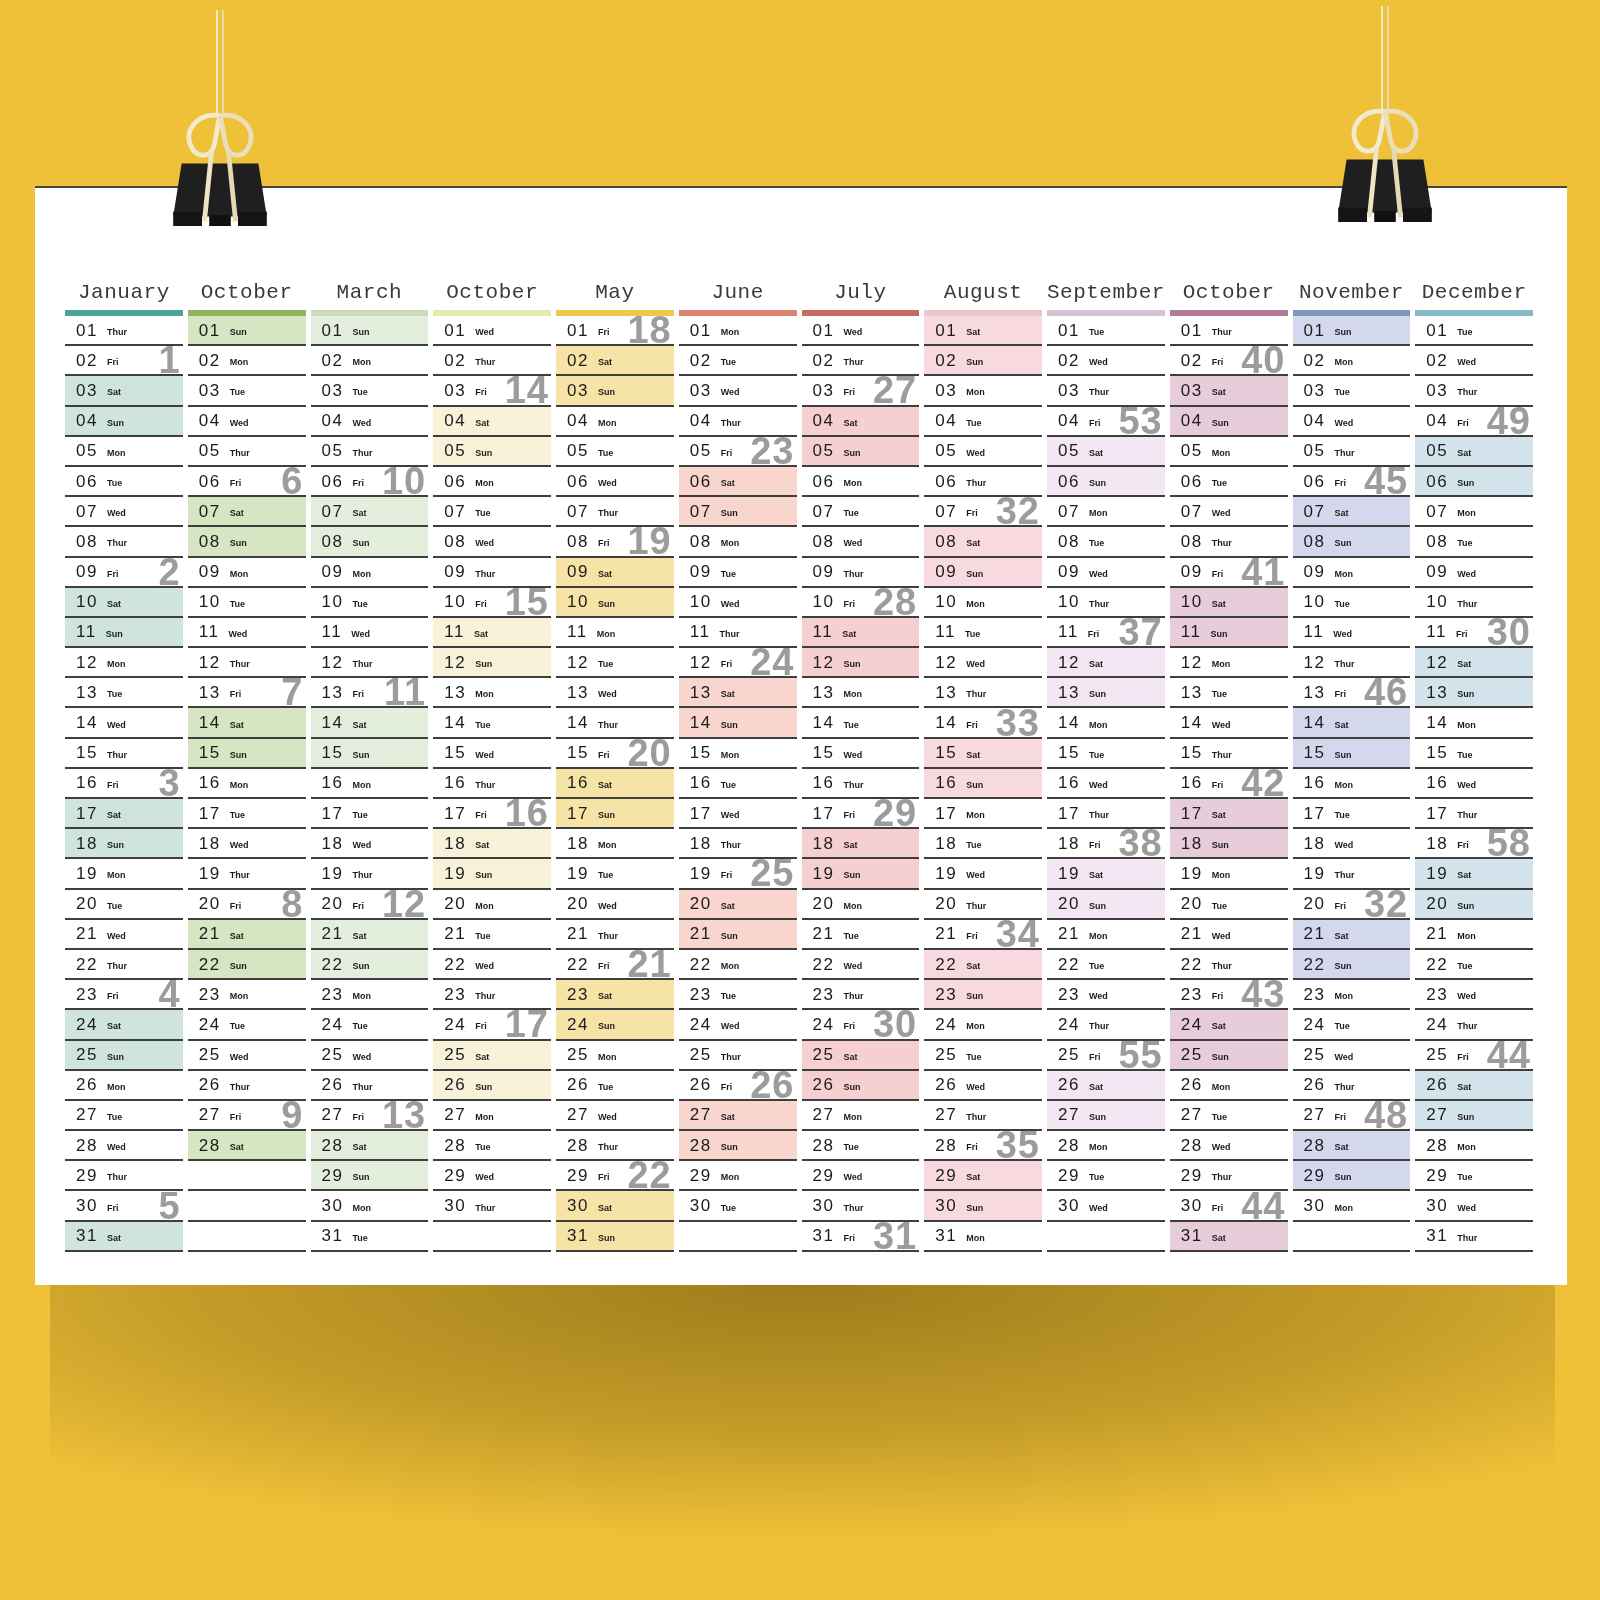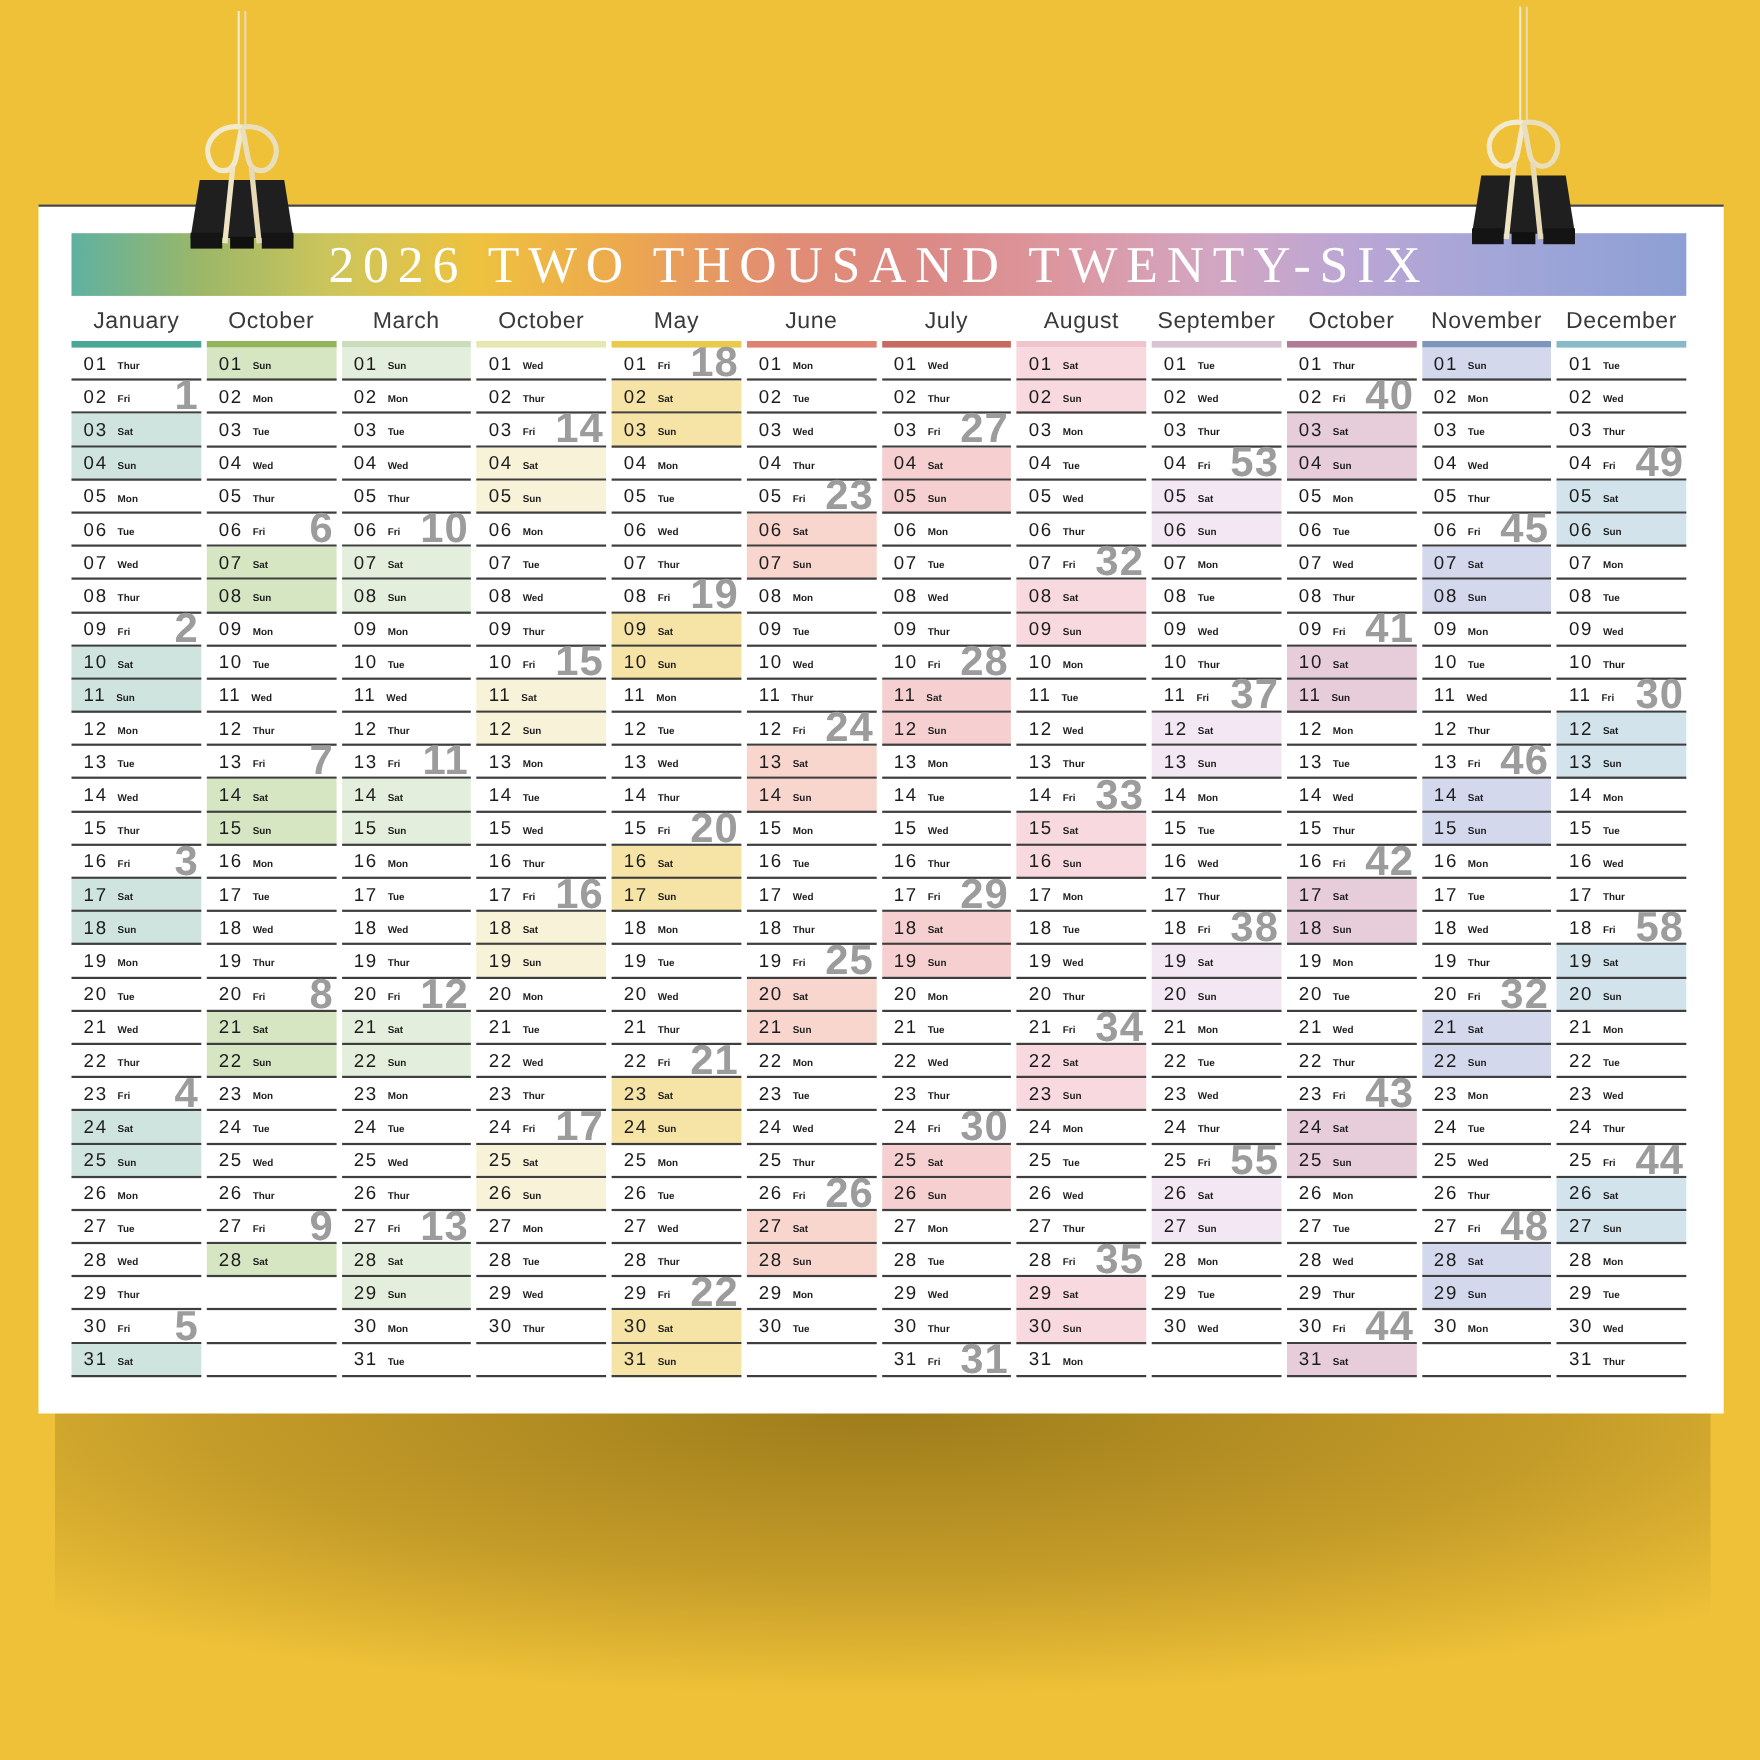--- a/index.html
+++ b/index.html
@@ -36,21 +36,21 @@
     font-family:"Liberation Serif", serif;
     font-size:47px;color:#ffffff;letter-spacing:8px;white-space:nowrap;
   }
   .months{
     position:absolute;left:30px;top:86px;width:1468px;
     display:grid;grid-template-columns:repeat(12,1fr);column-gap:5px;
   }
   .month-col{min-width:0;}
   .month-name{
     height:36px;display:flex;align-items:center;justify-content:center;
-    font-size:21px;color:#3a3a3a;letter-spacing:0.5px;
+    font-size:21px;color:#3a3a3a;letter-spacing:0.5px;font-family:Liberation Mono, monospace;
   }
   .month-underline{height:6px;}
   .day-row{
     height:30.2px;box-sizing:border-box;
     border-bottom:2px solid #3e3e3e;
     position:relative;display:flex;align-items:center;
     padding-left:11px;
   }
   .day-num{
     font-size:17px;color:#1c1c1c;letter-spacing:1.5px;line-height:1;
@@ -69,23 +69,20 @@
   .clip-right{left:1325px;top:6px;}
 </style>
 </head>
 <body>
 
 <div class="scene">
 
   <div class="poster-shadow"></div>
 
   <div class="poster">
-    <div class="title-bar">
-      <div class="title-text">2026 TWO THOUSAND TWENTY-SIX</div>
-    </div>
     <div class="months" id="months">
         <div class="month-col">
           <div class="month-name">January</div>
           <div class="month-underline" style="background: rgb(75, 167, 149);"></div>
           <div class="day-row">
             <span class="day-num">01</span>
             <span class="day-dow">Thur</span>
           </div>
           <div class="day-row">
             <span class="day-num">02</span>

